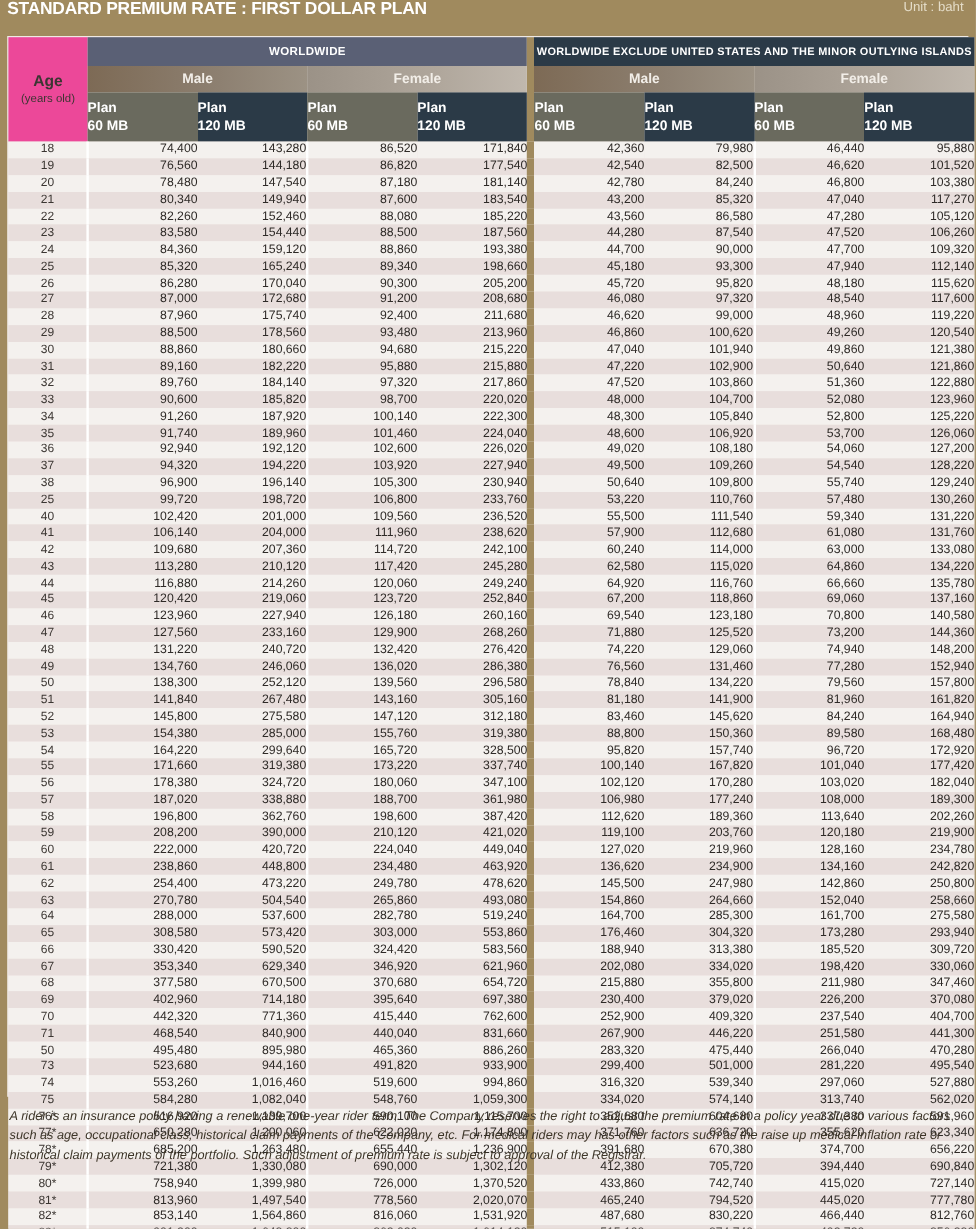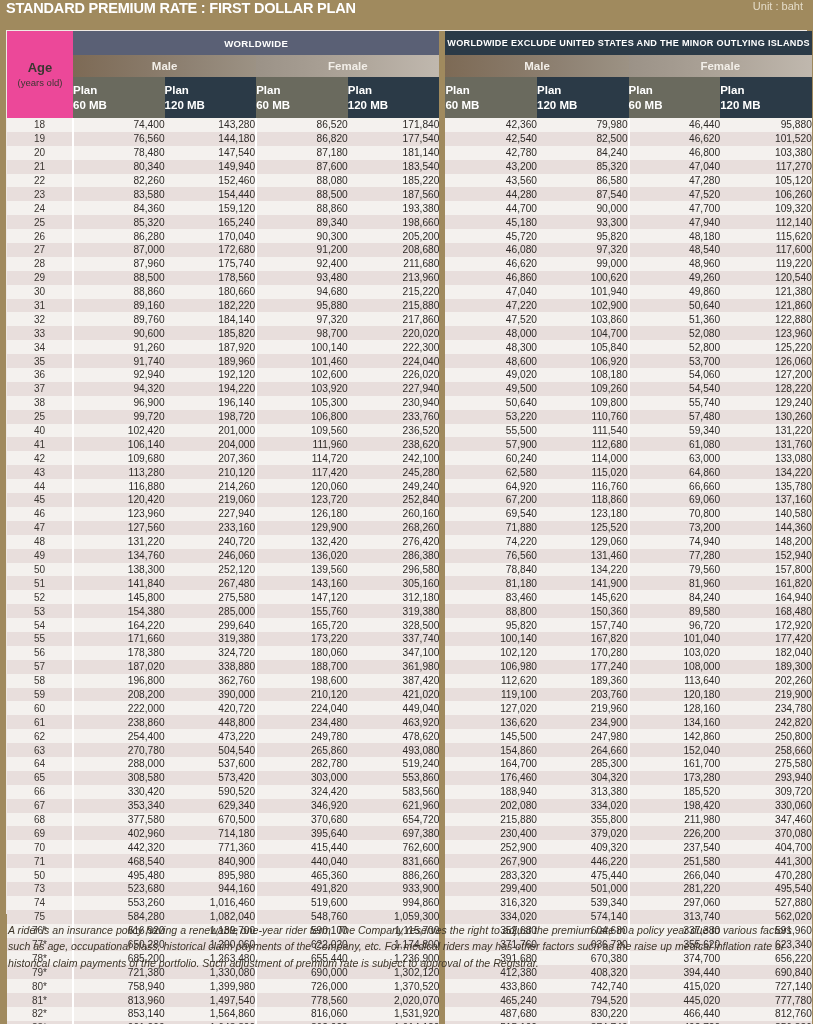--- a/index.html
+++ b/index.html
@@ -883,21 +883,21 @@
             <td class="data">656,220</td>
           </tr>
           <tr class="even">
             <td class="age">79*</td>
             <td class="data">721,380</td>
             <td class="data">1,330,080</td>
             <td class="data sep">690,000</td>
             <td class="data">1,302,120</td>
             <td class="gapcell"></td>
             <td class="data">412,380</td>
-            <td class="data">408,320</td>
+            <td class="data">705,720</td>
             <td class="data sep">394,440</td>
             <td class="data">690,840</td>
           </tr>
           <tr class="odd">
             <td class="age">80*</td>
             <td class="data">758,940</td>
             <td class="data">1,399,980</td>
             <td class="data sep">726,000</td>
             <td class="data">1,370,520</td>
             <td class="gapcell"></td>

